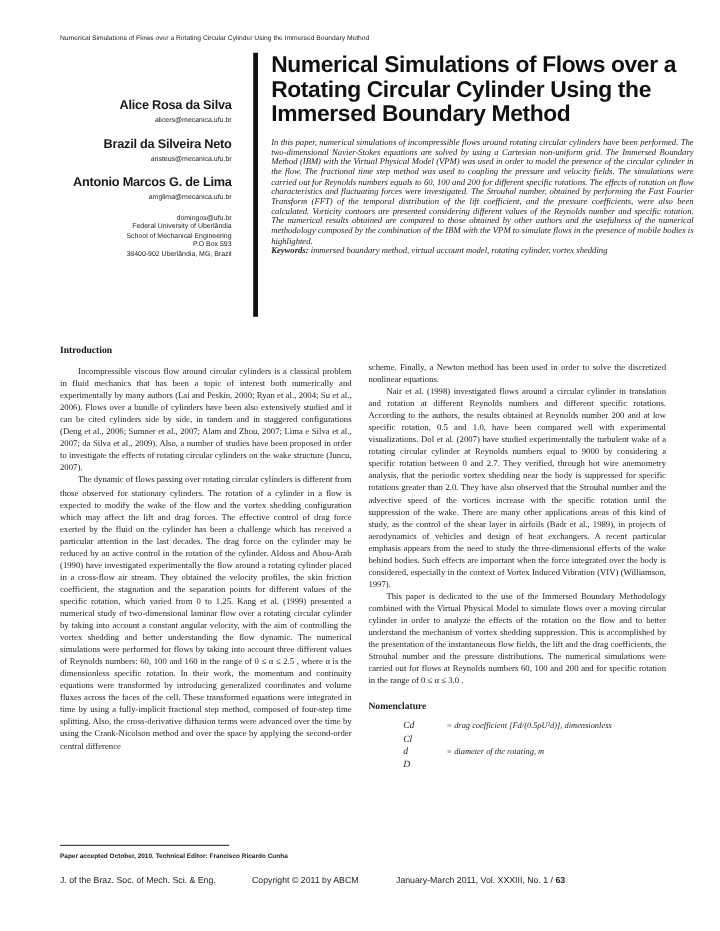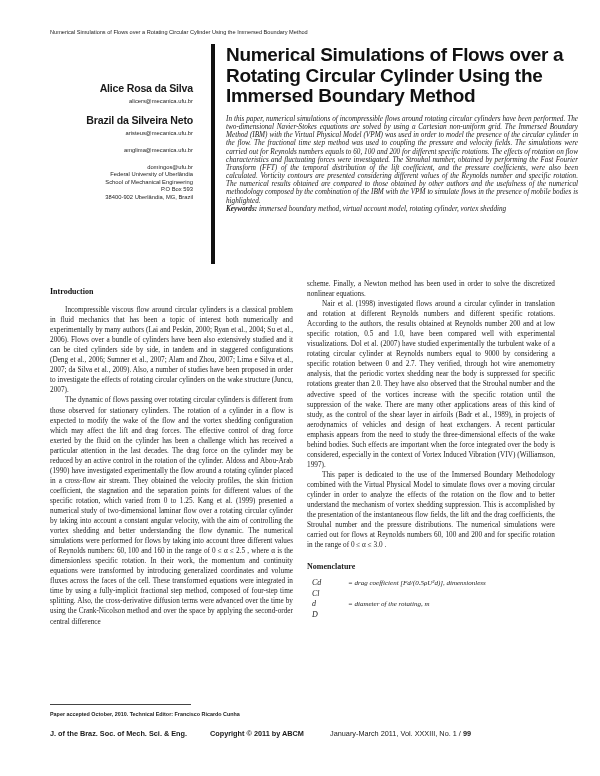--- a/index.html
+++ b/index.html
@@ -8,48 +8,49 @@
   .authors { position: absolute; left: 40px; top: 82px; width: 153px; text-align: right; font-family: "Liberation Sans", sans-serif; }
   .author-name { font-weight: bold; font-size: 10.6px; letter-spacing: -0.2px; margin: 0; line-height: 13px; color: #1a1a1a; }
   .author-email { font-size: 5.8px; margin: 2px 0 9px 0; line-height: 8px; color: #222; }
   .affil { font-size: 5.8px; line-height: 7.6px; color: #222; }
   .vbar { position: absolute; left: 211px; top: 44px; width: 4px; height: 220px; background: #111; }
   .title { position: absolute; left: 226px; top: 45px; width: 360px; font-family: "Liberation Sans", sans-serif; font-weight: bold; font-size: 19px; line-height: 20.5px; color: #111; letter-spacing: -0.3px; margin: 0; }
   .abstract { position: absolute; left: 226px; top: 115px; width: 352px; font-family: "Liberation Serif", serif; font-style: italic; font-size: 7.2px; line-height: 8.15px; text-align: justify; color: #222; margin: 0; }
   .abstract .kw-label { font-weight: bold; }
   .col { position: absolute; font-family: "Liberation Serif", serif; font-size: 7.25px; line-height: 10.05px; text-align: justify; color: #222; }
   .col-left { left: 50px; top: 287px; width: 243px; }
-  .col-right { left: 307px; top: 279px; width: 248px; }
+  .col-right { left: 307px; top: 301px; width: 248px; }
   .section-heading { font-family: "Liberation Serif", serif; font-weight: bold; font-size: 8px; margin: 0 0 8px 0; color: #111; }
   .para { margin: 0; text-indent: 15px; }
   .para.noindent { text-indent: 0; }
   .nomen-heading { font-weight: bold; font-size: 8px; margin: 12px 0 6px 0; }
-  .nomen-table { margin-left: 5px; }
+  .nomen-table { margin-left: 29px; }
   .nomen-row { display: flex; font-style: italic; font-size: 7px; line-height: 10.5px; }
   .nomen-sym { width: 36px; font-size: 8px; }
   .nomen-def { flex: 1; }
   .footnote-rule { position: absolute; left: 50px; top: 704px; width: 141px; height: 1px; background: #444; }
   .footnote { position: absolute; left: 50px; top: 711px; font-family: "Liberation Sans", sans-serif; font-weight: bold; font-size: 5.4px; color: #222; white-space: nowrap; }
   .footer { position: absolute; left: 50px; top: 729px; width: 510px; font-family: "Liberation Sans", sans-serif; font-size: 7.3px; color: #1a1a1a; white-space: nowrap; }
   .footer span { position: absolute; top: 0; }
-  .f-journal { left: 0; font-weight: bold; }
-  .f-copy { left: 160px; font-weight: bold; text-align: right; }
+  .f-journal { left: 0; font-weight: normal; }
+  .f-copy { left: 160px; font-weight: normal; text-align: right; }
   .f-issue { left: 280px; }
   .f-issue b { font-weight: bold; }
 </style>
 </head>
 <body>
 
 <div class="running-head">Numerical Simulations of Flows over a Rotating Circular Cylinder Using the Immersed Boundary Method</div>
 
 <div class="authors">
   <p class="author-name">Alice Rosa da Silva</p>
   <p class="author-email">alicers@mecanica.ufu.br</p>
   <p class="author-name">Brazil da Silveira Neto</p>
   <p class="author-email">aristeus@mecanica.ufu.br</p>
+  <p class="author-name">Antonio Marcos G. de Lima</p>
   <p class="author-email">amglima@mecanica.ufu.br</p>
   <p class="author-email" style="margin-bottom:0">domingos@ufu.br</p>
   <div class="affil">Federal University of Uberlândia</div>
   <div class="affil">School of Mechanical Engineering</div>
   <div class="affil">P.O Box 593</div>
   <div class="affil">38400-902 Uberlândia, MG, Brazil</div>
 </div>
 
 <div class="vbar"></div>
 
@@ -89,14 +90,14 @@
     </div>
   </div>
 </div>
 
 <div class="footnote-rule"></div>
 <div class="footnote">Paper accepted October, 2010. Technical Editor: Francisco Ricardo Cunha</div>
 
 <div class="footer">
   <span class="f-journal">J. of the Braz. Soc. of Mech. Sci. &amp; Eng.</span>
   <span class="f-copy">Copyright © 2011 by ABCM</span>
-  <span class="f-issue"><span style="position:static">January-March 2011, Vol. XXXIII, No. 1 / </span><b style="position:static">99</b></span>
+  <span class="f-issue"><span style="position:static">January-March 2011, Vol. XXXIII, No. 1 / </span><b style="position:static">63</b></span>
 </div>
 
 </body></html>

